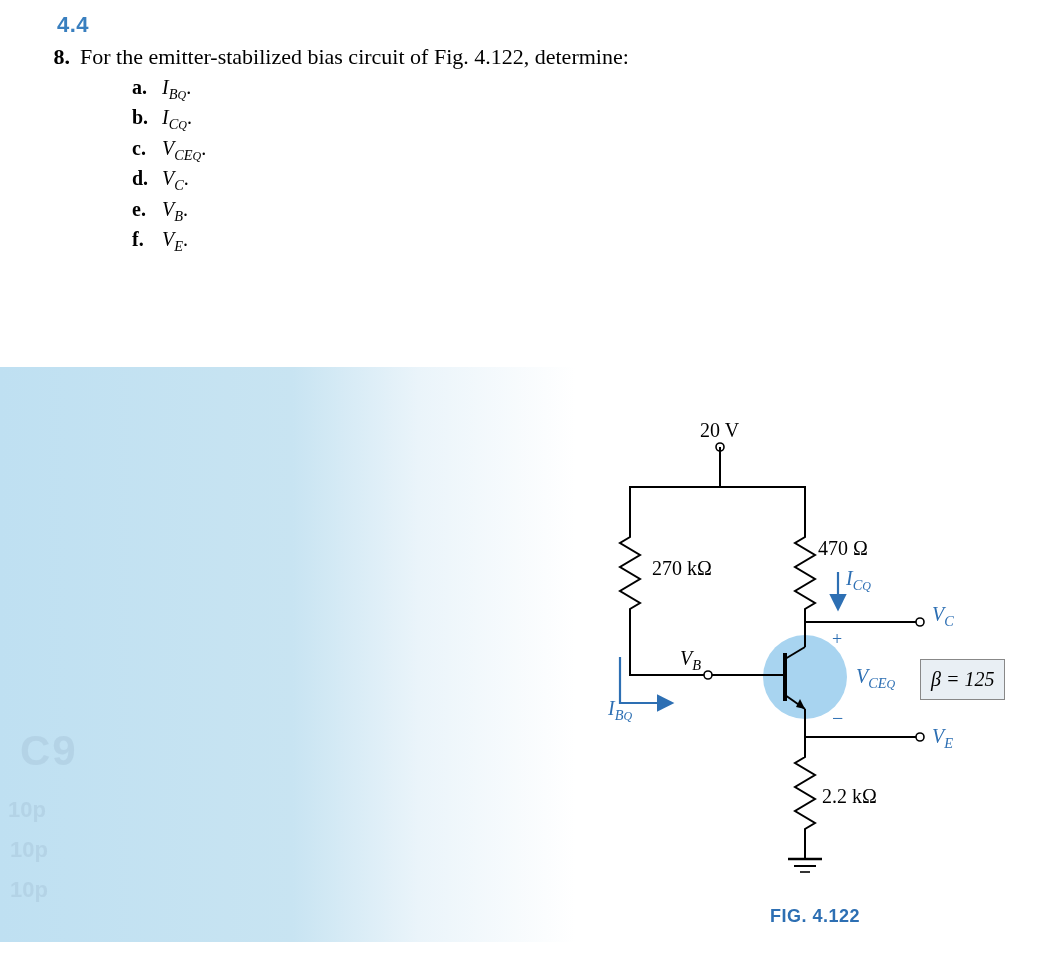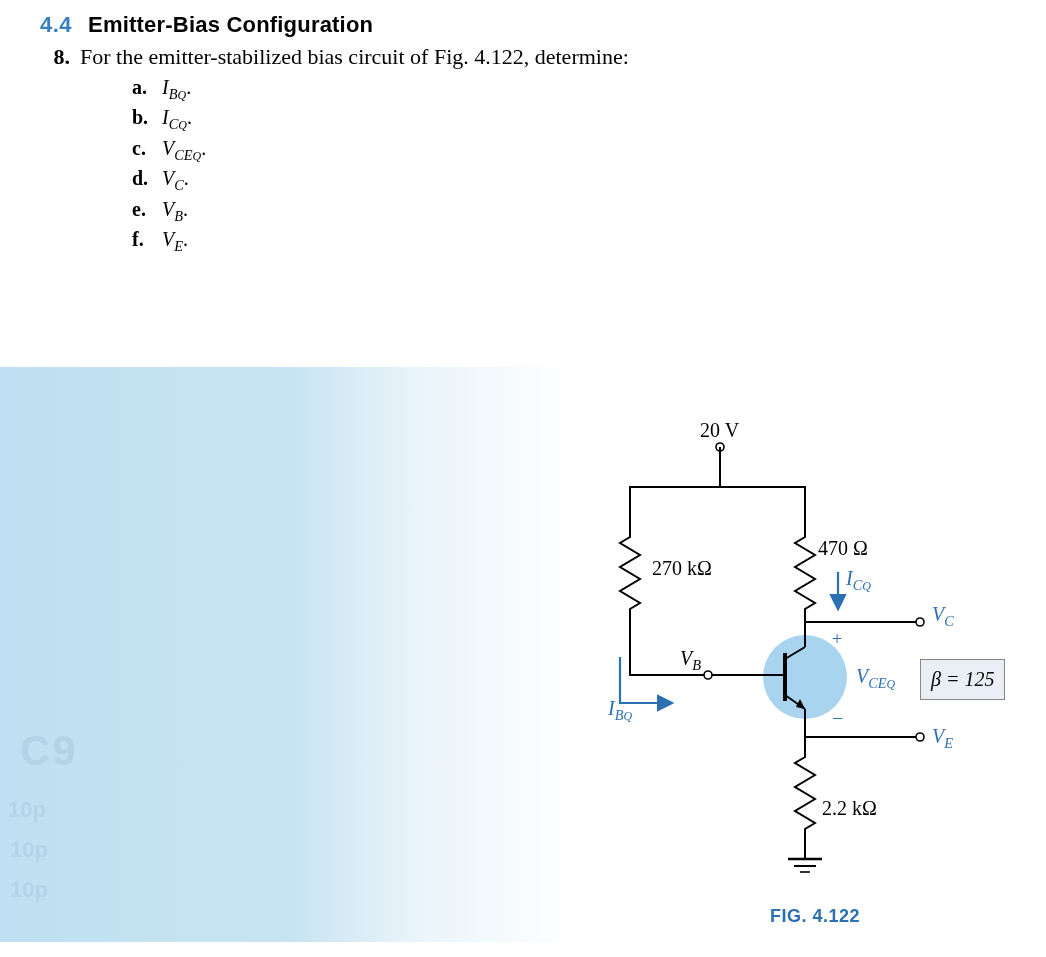--- a/index.html
+++ b/index.html
@@ -14,20 +14,21 @@
     width: 1046px;
     position: relative;
   }
   .content {
     padding: 12px 40px 0 40px;
   }
   .sec-line {
     display: flex;
     align-items: flex-start;
     gap: 16px;
+    margin-left: 17px;
   }
   .sec-num {
     color: #397fbf;
     font-family: Arial, "Helvetica Neue", Helvetica, sans-serif;
     font-weight: 900;
     font-size: 22px;
     letter-spacing: 0.5px;
   }
   .sec-title {
     font-family: Arial, "Helvetica Neue", Helvetica, sans-serif;
@@ -128,21 +129,20 @@
     font-family: "Times New Roman", serif;
   }
 </style>
 </head>
 <body>
 <div class="page">
 
 <div class="content">
   <div class="sec-line">
     <span class="sec-num">4.4</span>
-    <span class="sec-title">Emitter-Bias Configuration</span>
   </div>
 
   <div class="problem-line">
     <span class="problem-num">8.</span>
     <span>For the emitter-stabilized bias circuit of Fig. 4.122, determine:</span>
   </div>
 
   <div class="sub-list" id="sub-list">
         <div class="sub-item">
           <span class="sub-letter">a.</span>
@@ -230,21 +230,21 @@
 
       <path d="M60 250 V296 H110" fill="none" stroke="#2d6fb3" stroke-width="2.2" marker-end="url(#arrBlue)"></path>
 
       <path d="M278 165 V200" fill="none" stroke="#2d6fb3" stroke-width="2.2" marker-end="url(#arrBlue)"></path>
     </svg>
 
     
     <div class="fig-label" style="top:12px; left:140px;">20 V</div>
     <div class="fig-label" style="top:150px; left:92px;">270 kΩ</div>
     <div class="fig-label" style="top:130px; left:258px;">470 Ω</div>
-    <div class="fig-label" style="top:390px; left:262px;">2.2 kΩ</div>
+    <div class="fig-label" style="top:378px; left:262px;">2.2 kΩ</div>
 
     <div class="fig-label blue" style="top:290px; left:48px;">
       <span class="math-i">I</span><span class="sub">B</span><span class="subsub">Q</span>
     </div>
     <div class="fig-label blue" style="top:160px; left:286px;">
       <span class="math-i">I</span><span class="sub">C</span><span class="subsub">Q</span>
     </div>
     <div class="fig-label blue" style="top:258px; left:296px;">
       <span class="math-i">V</span><span class="sub">CE</span><span class="subsub">Q</span>
     </div>

